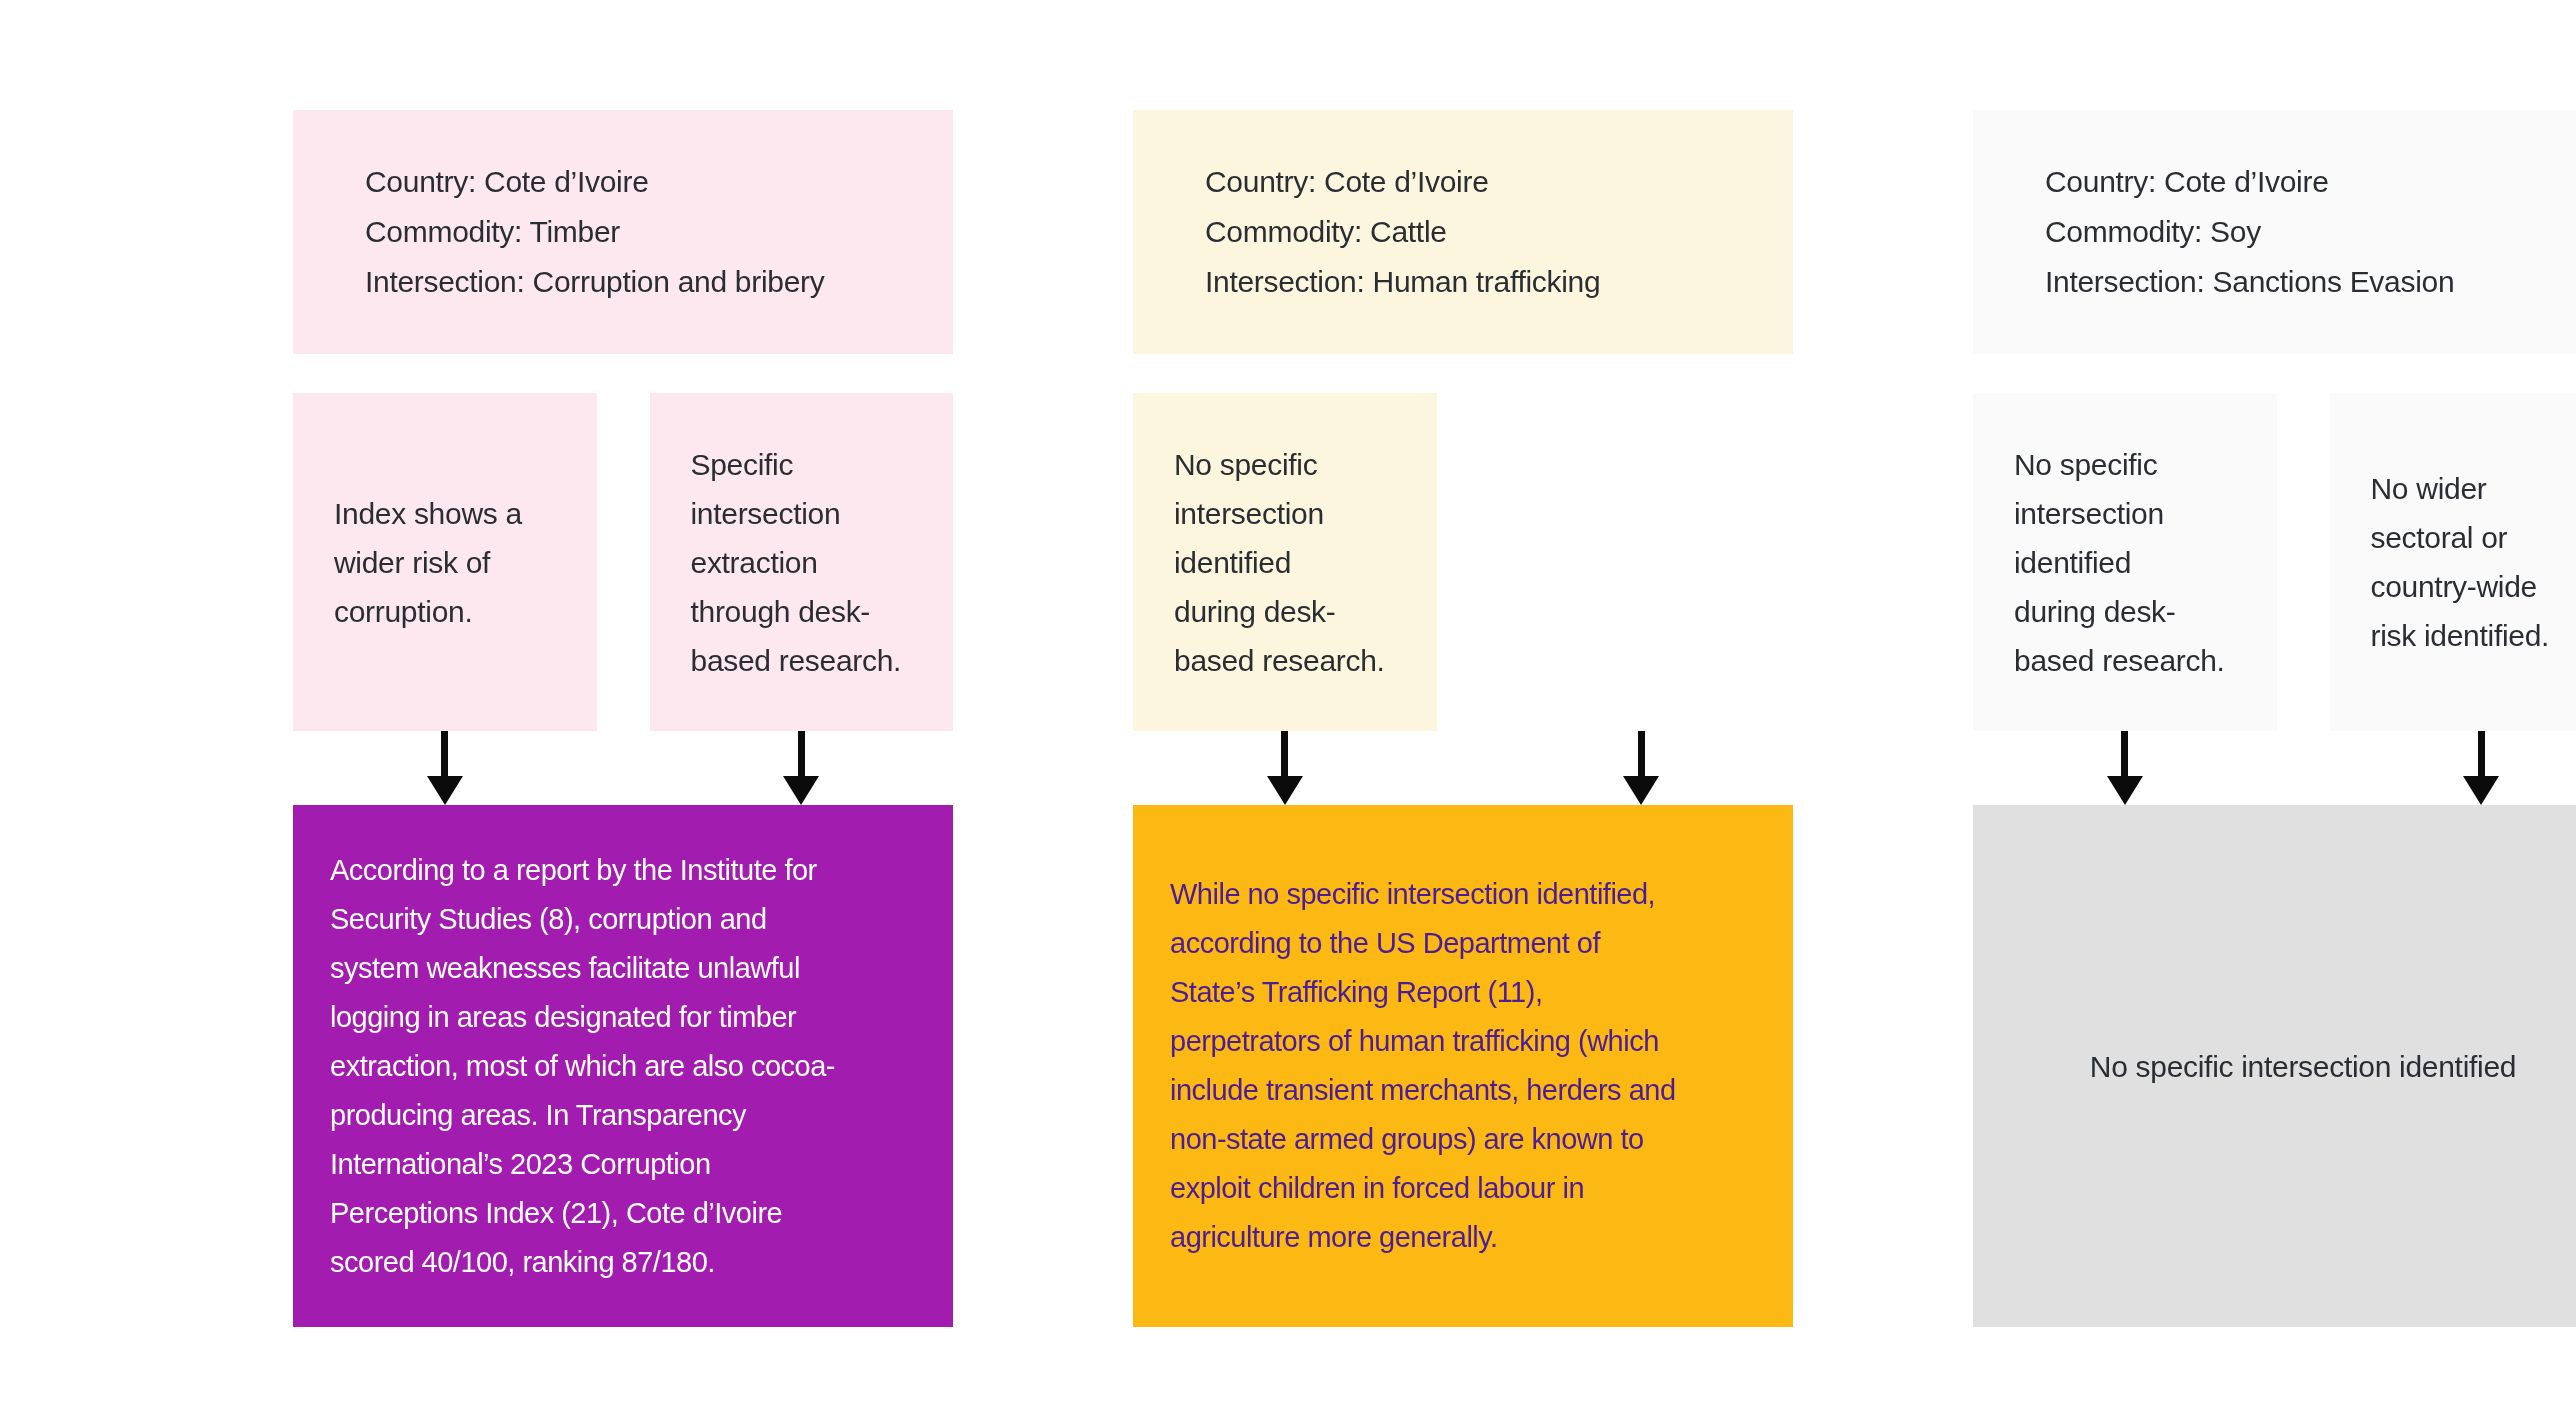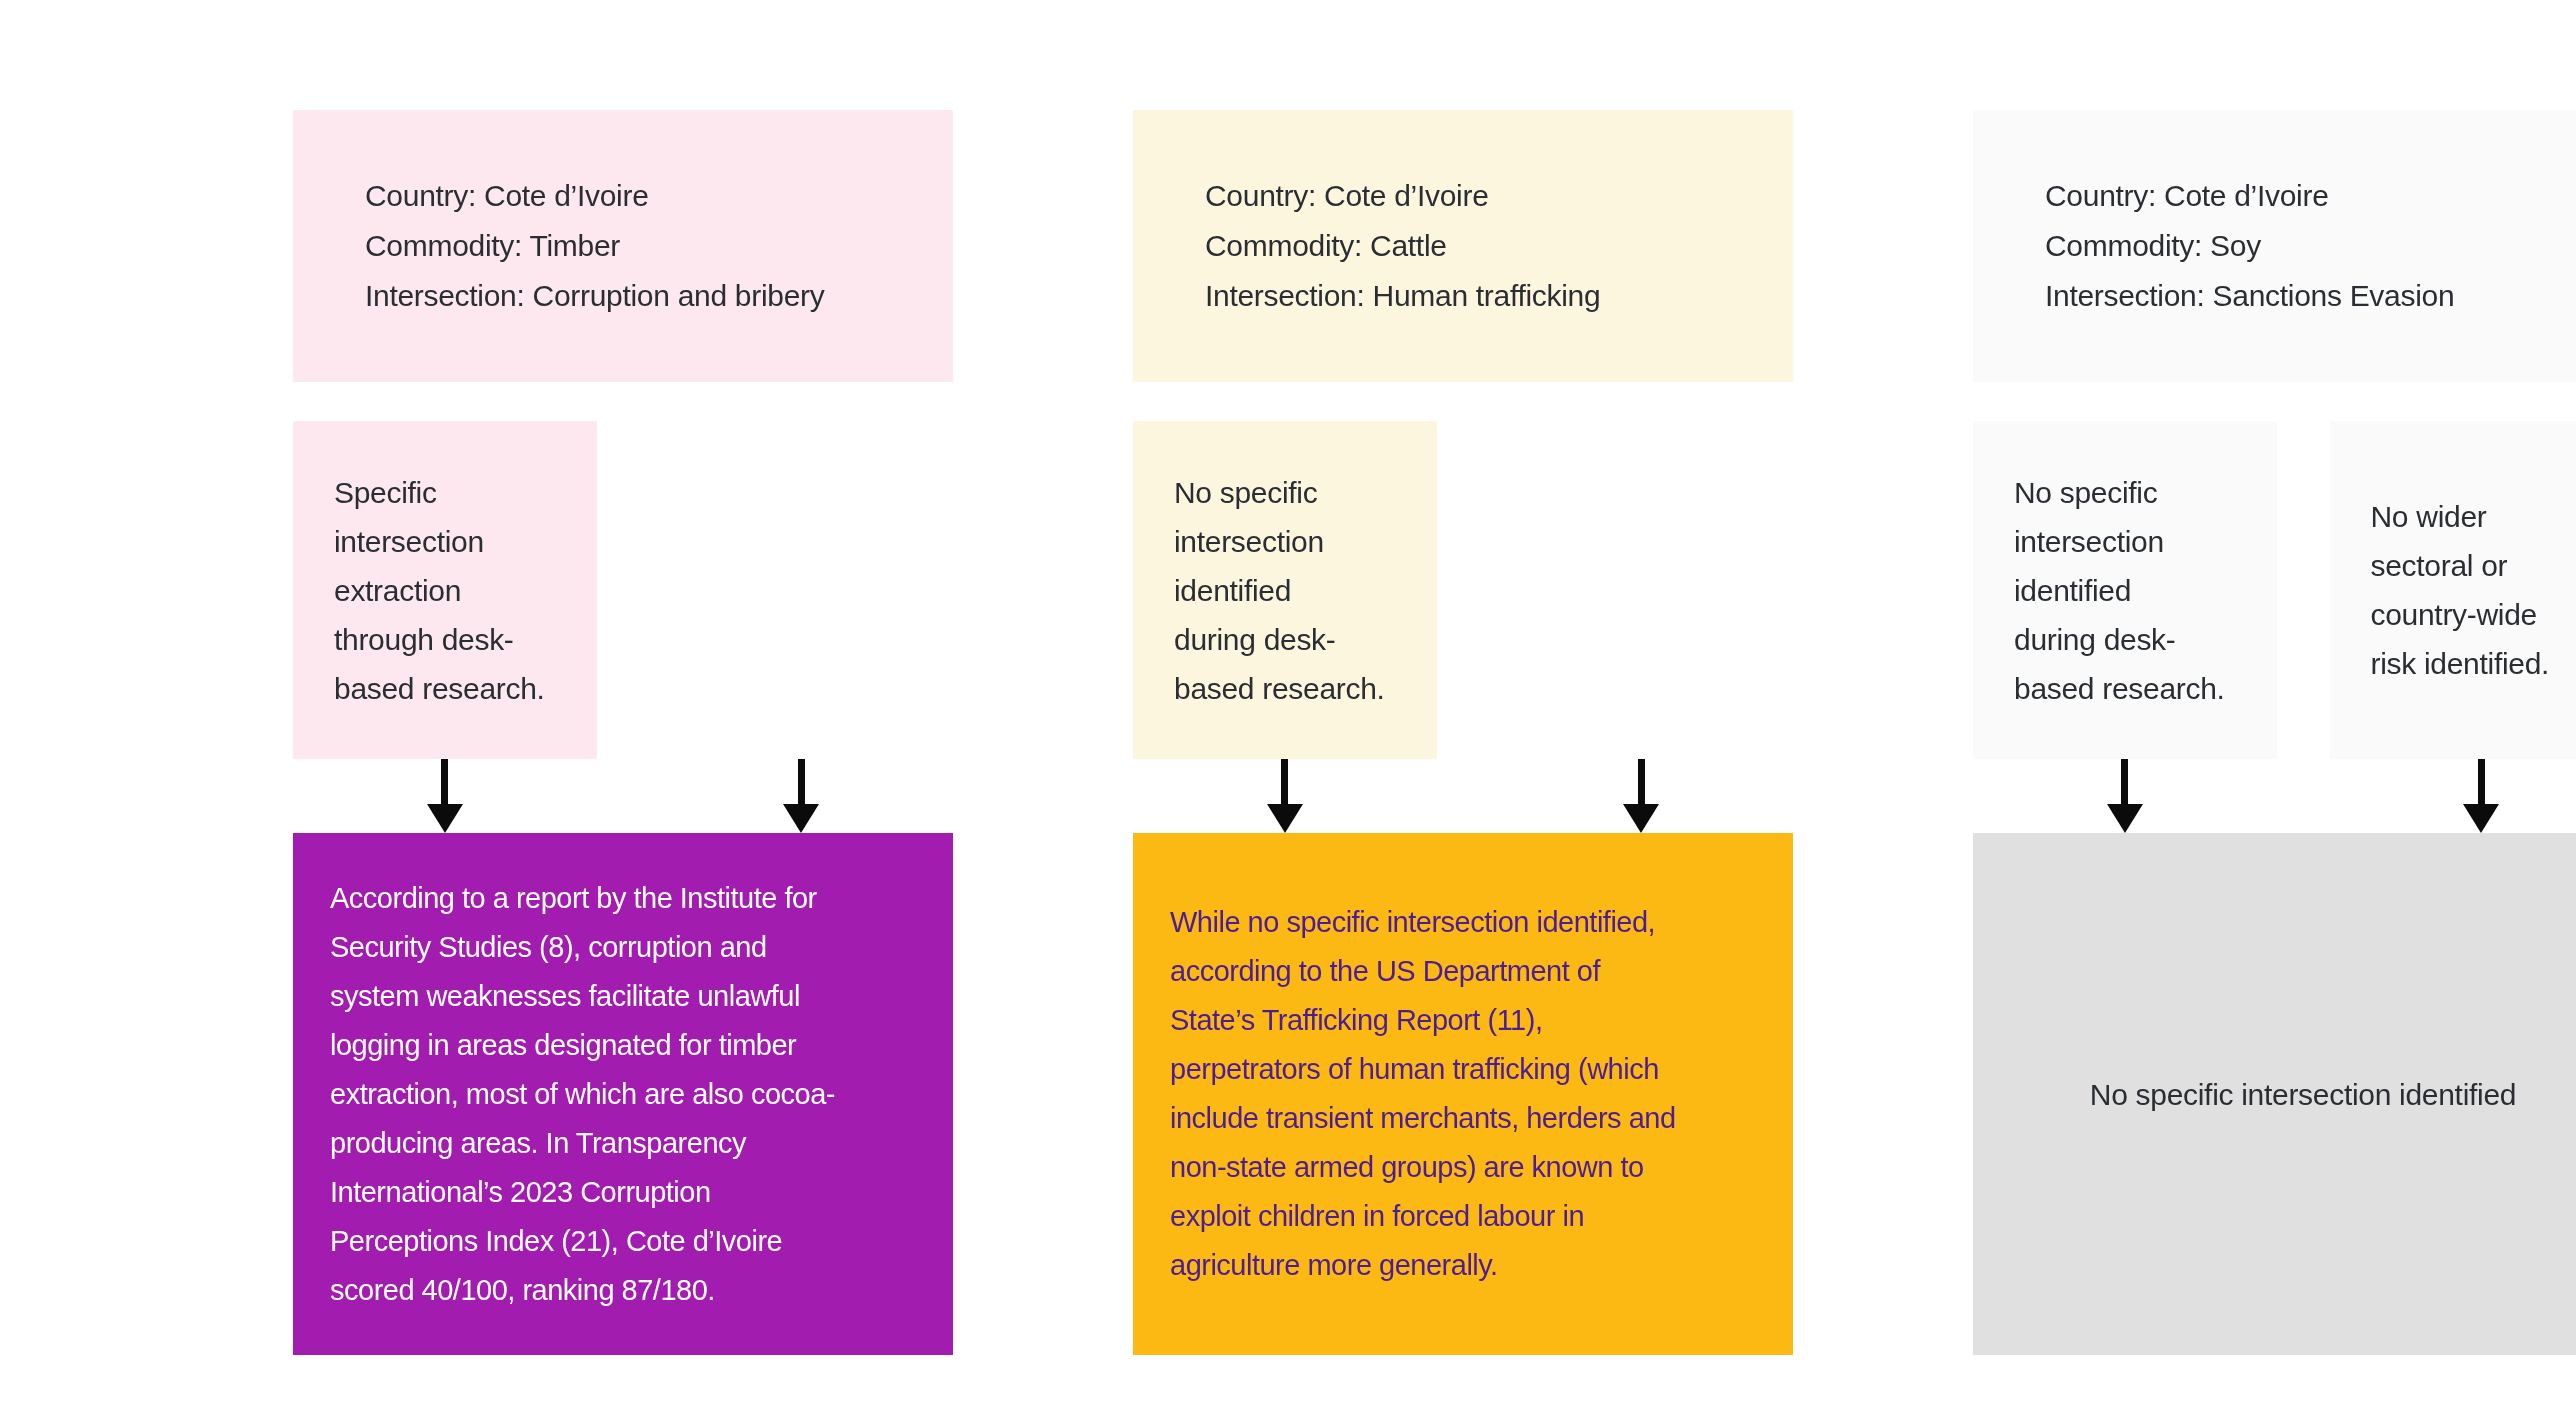--- a/index.html
+++ b/index.html
@@ -9,21 +9,21 @@
     color: #2a2e33;
     position: relative;
   }
   .canvas { position: absolute; left: 0; top: 0; width: 2926px; height: 1412px; }
   .column { position: absolute; top: 110px; width: 660px; display: flex; flex-direction: column; }
   .col-0 { left: 293px; }
   .col-1 { left: 1133px; }
   .col-2 { left: 1973px; }
 
   .header-card {
-    height: 272px;
+    height: 244px;
     display: flex; flex-direction: column; justify-content: center;
     padding: 0 27px 0 72px; box-sizing: border-box;
     font-size: 30px; line-height: 50px; letter-spacing: -0.3px;
     white-space: pre-line;
     margin-bottom: 39px;
   }
   .findings-row { display: flex; gap: 53px; height: 338px; }
   .finding-card {
     width: 304px; height: 338px; box-sizing: border-box;
     display: flex; flex-direction: column; justify-content: center;
@@ -63,20 +63,23 @@
 </head>
 <body>
 
 <div class="canvas">
 
   <div class="column col-0">
     <div class="header-card">Country: Cote d’Ivoire
 Commodity: Timber
 Intersection: Corruption and bribery</div>
     <div class="findings-row">
+      <div class="finding-card">Index shows a
+wider risk of
+corruption.</div>
       <div class="finding-card">Specific
 intersection
 extraction
 through desk-
 based research.</div>
     </div>
     <div class="arrows-row">
       <div class="arrow-slot">
         <div class="arrow-stem"></div>
         <div class="arrow-head"></div>

